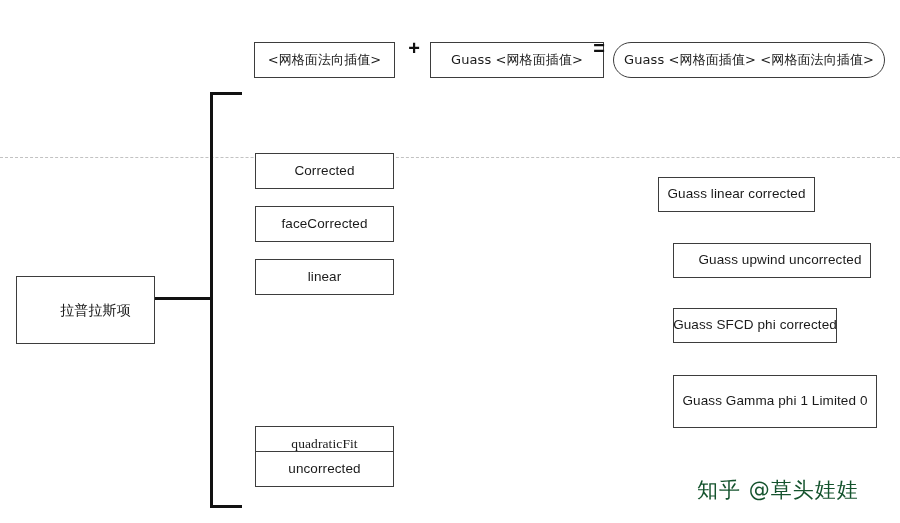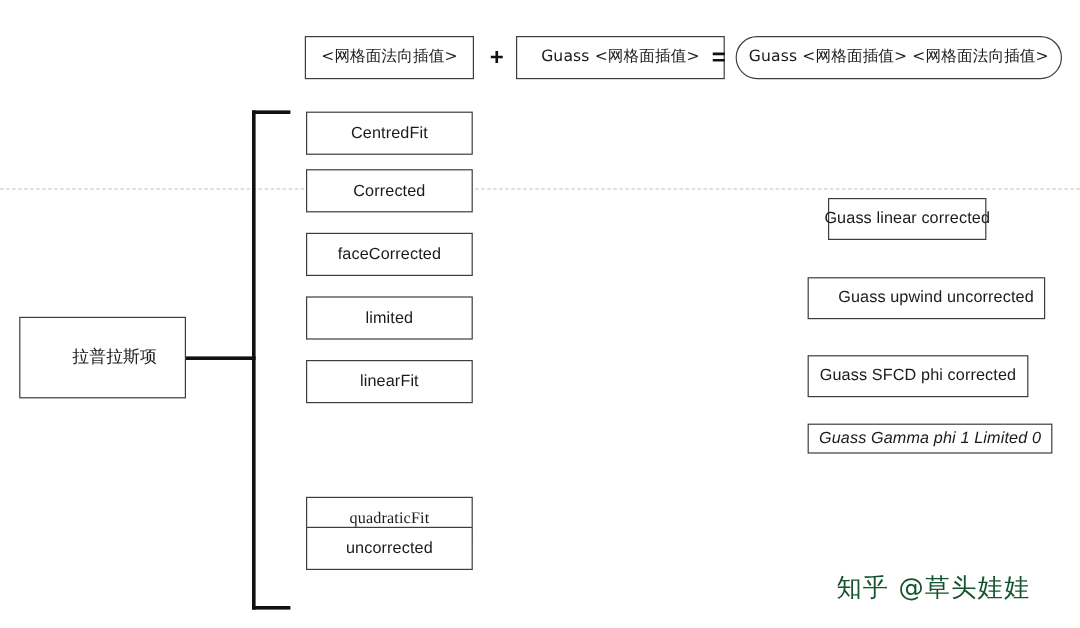--- a/index.html
+++ b/index.html
@@ -26,20 +26,21 @@
     background: #ffffff;
     display: flex;
     align-items: center;
     justify-content: center;
     color: #1a1a1a;
     font-size: 13.5px;
     line-height: 1.2;
     text-align: center;
     white-space: nowrap;
     letter-spacing: 0.1px;
+    margin-top: 12px;
   }
   .node.cjk {
     font-family: "DejaVu Sans", "Liberation Sans", sans-serif;
     font-size: 13px;
   }
   .op {
     position: absolute;
     font-size: 20px;
     font-weight: bold;
     color: #111111;
@@ -98,38 +99,36 @@
   <div class="node cjk" style="left:613px; top:30px; width:272px; height:36px;border-radius:18px;">Guass &lt;网格面插值&gt; &lt;网格面法向插值&gt;</div>
 
   <div class="node cjk" style="left:16px; top:264px; width:139px; height:68px; font-size:14px;padding-left:20px;">拉普拉斯项</div>
 
   <div class="connector" style="left:155px; top:297px; width:58px;"></div>
 
   <div class="brace-spine" style="left:210px; top:92px; height:416px;"></div>
   <div class="brace-arm" style="left:210px; top:92px; width:32px;"></div>
   <div class="brace-arm" style="left:210px; top:505px; width:32px;"></div>
 
-  <div class="node" style="left:255px; top:93px; width:139px; height:36px;">CentredFit</div>
 
   <div class="node" style="left:255px; top:141px; width:139px; height:36px;">Corrected</div>
 
   <div class="node" style="left:255px; top:194px; width:139px; height:36px;">faceCorrected</div>
 
-  <div class="node" style="left:255px; top:247px; width:139px; height:36px;">limited</div>
+  <div class="node" style="left:255px; top:247px; width:139px; height:36px;">linear</div>
 
-  <div class="node" style="left:255px; top:300px; width:139px; height:36px;">linearFit</div>
 
 
   <div class="node" style="left:255px; top:414px; width:139px; height:36px;font-family:Liberation Serif, serif;">quadraticFit</div>
 
   <div class="node" style="left:255px; top:439px; width:139px; height:36px;">uncorrected</div>
 
-  <div class="node" style="left:690px; top:165px; width:132px; height:35px;">Guass linear corrected</div>
+  <div class="node" style="left:658px; top:165px; width:157px; height:35px;">Guass linear corrected</div>
 
   <div class="node" style="left:673px; top:231px; width:198px; height:35px;padding-left:16px;">Guass upwind uncorrected</div>
 
-  <div class="node" style="left:673px; top:296px; width:184px; height:35px;">Guass SFCD phi corrected</div>
+  <div class="node" style="left:673px; top:296px; width:164px; height:35px;">Guass SFCD phi corrected</div>
 
-  <div class="node" style="left:673px; top:353px; width:204px; height:25px;font-style:italic;">Guass Gamma phi 1 Limited 0</div>
+  <div class="node" style="left:673px; top:363px; width:204px; height:53px;">Guass Gamma phi 1 Limited 0</div>
 
   <div class="watermark" style="left:697px; top:476px;">知乎 @草头娃娃</div>
 
 </div>
 
 </body></html>

